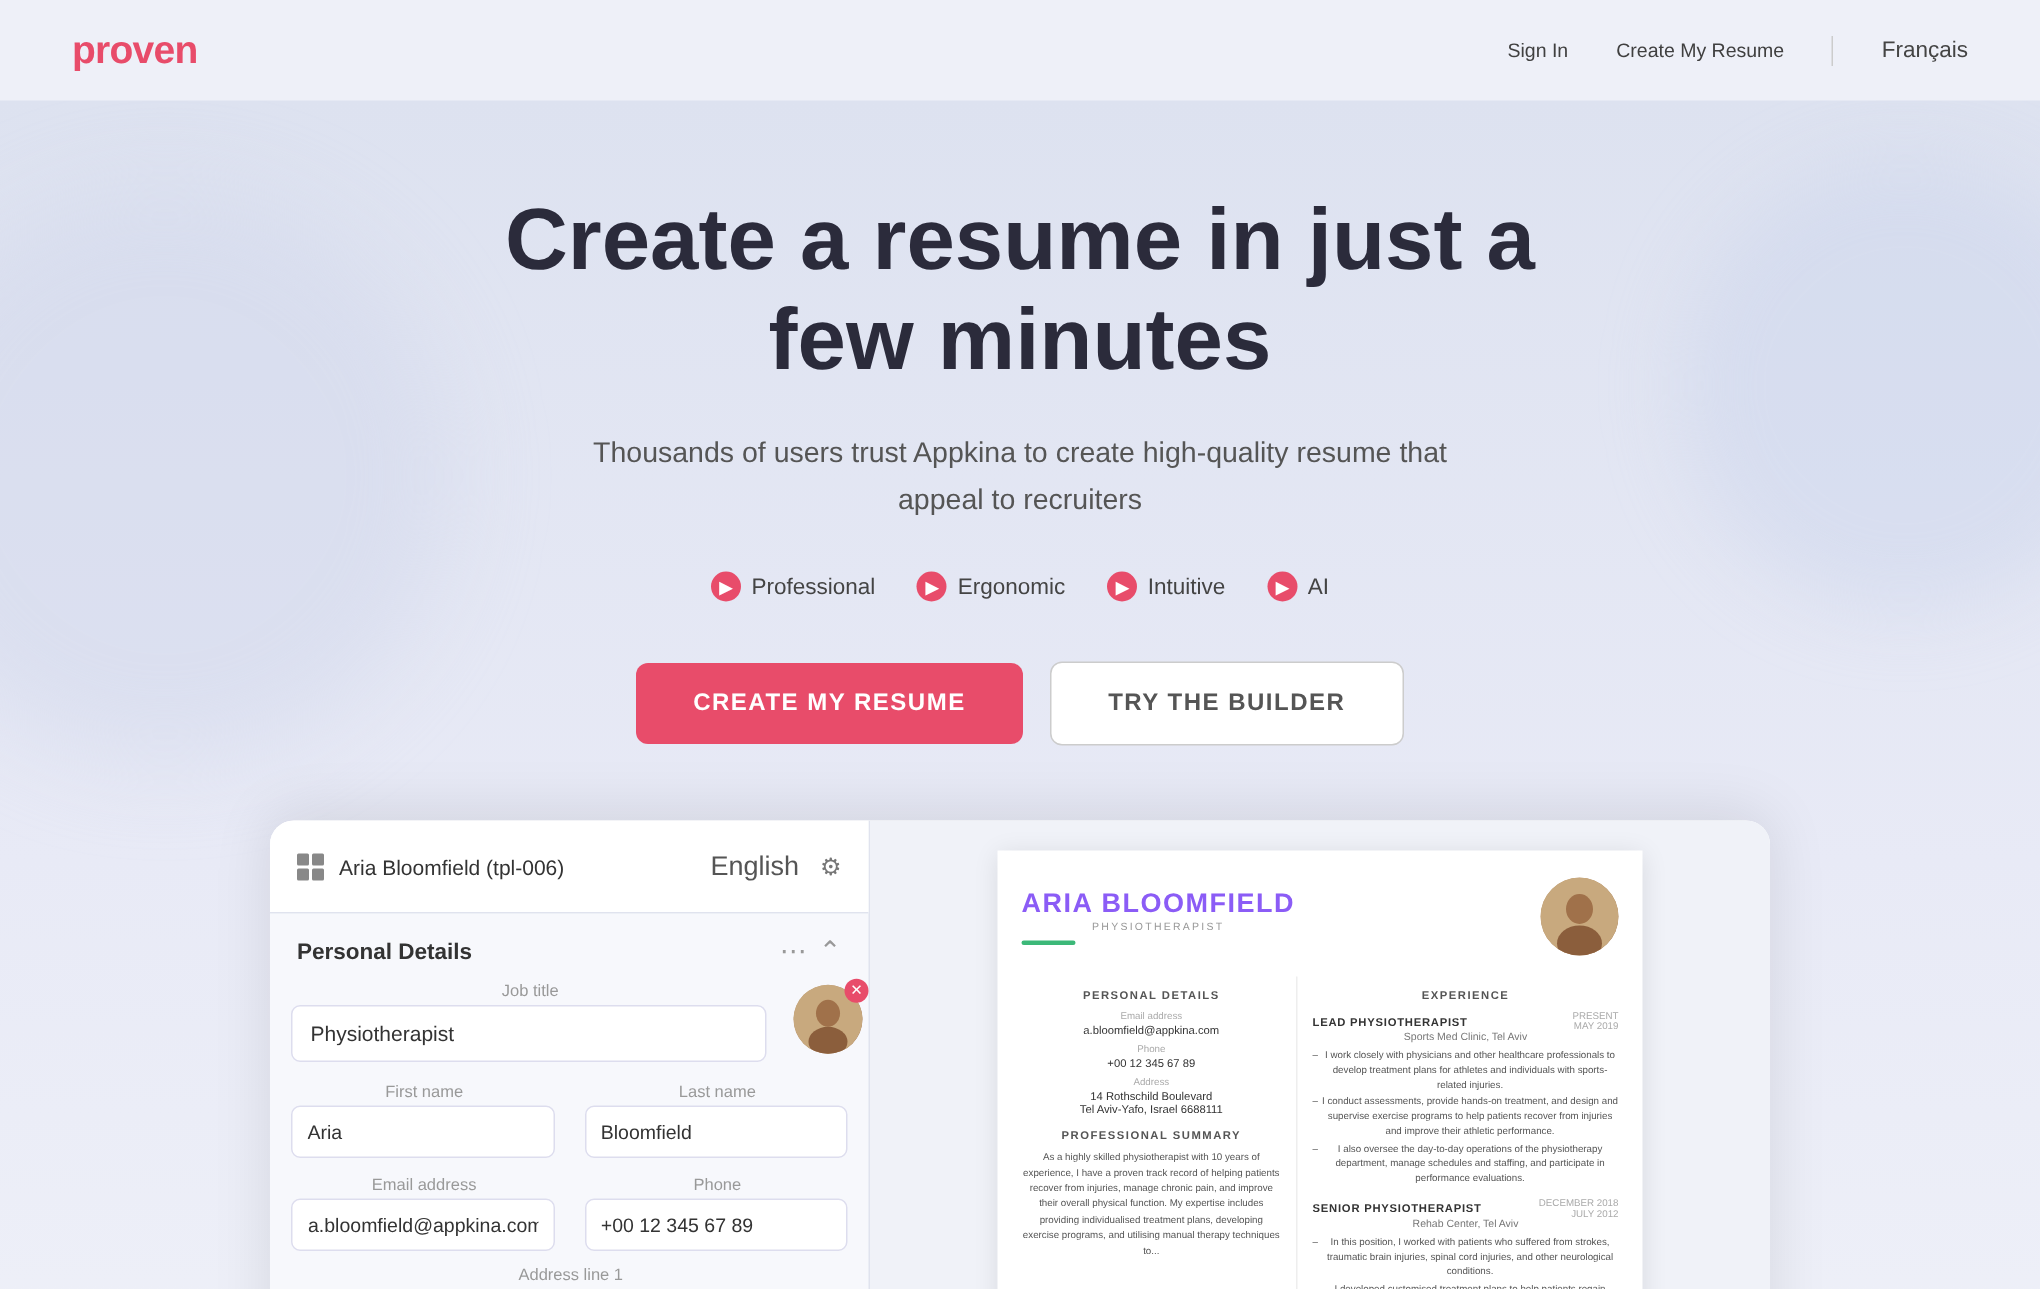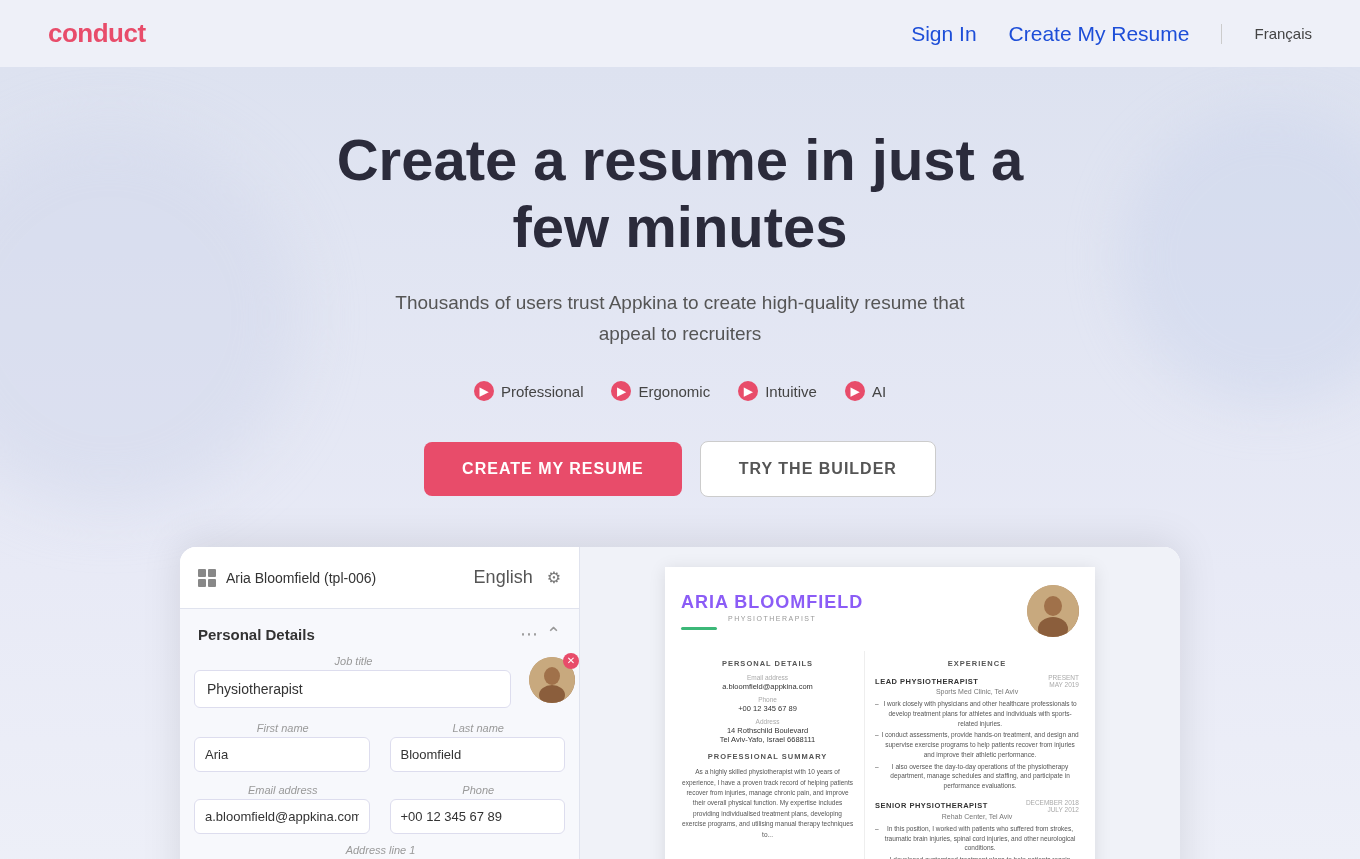--- a/index.html
+++ b/index.html
@@ -20,22 +20,22 @@
       font-weight: 700;
       color: #e84c6a;
       letter-spacing: -0.5px;
     }
     .nav-links {
       display: flex;
       align-items: center;
       gap: 32px;
     }
     .nav-link {
-      font-size: 21px;
-      color: #1d4ed8;
+      font-size: 13px;
+      color: #404040;
       text-decoration: none;
       cursor: pointer;
       background: none;
       border: none;
     }
     .nav-divider {
       width: 1px;
       height: 20px;
       background: #ccc;
     }
@@ -248,21 +248,20 @@
       border-radius: 6px;
       font-size: 14px;
       color: #333;
       background: white;
     }
     .field-label-sm {
       font-size: 11px;
       color: #999;
       margin-bottom: 3px;
       padding-left: 2px;
-      font-style: italic;
     }
     .avatar-badge {
       position: absolute;
       right: -10px;
       top: 50%;
       transform: translateY(-50%);
     }
     .avatar-img {
       width: 46px;
       height: 46px;
@@ -432,21 +431,21 @@
     .resume-prof-summary {
       font-size: 6.5px;
       color: #555;
       line-height: 1.6;
     }
   </style>
 </head>
 <body>
 
 <nav>
-  <div class="nav-logo">conduct</div>
+  <div class="nav-logo">proven</div>
   <div class="nav-links">
     <a class="nav-link">Sign In</a>
     <a class="nav-link">Create My Resume</a>
     <div class="nav-divider"></div>
     <span class="nav-lang">Français</span>
   </div>
 </nav>
 
 <div class="hero-section">
   <div class="hero-bg-shape-left"></div>

